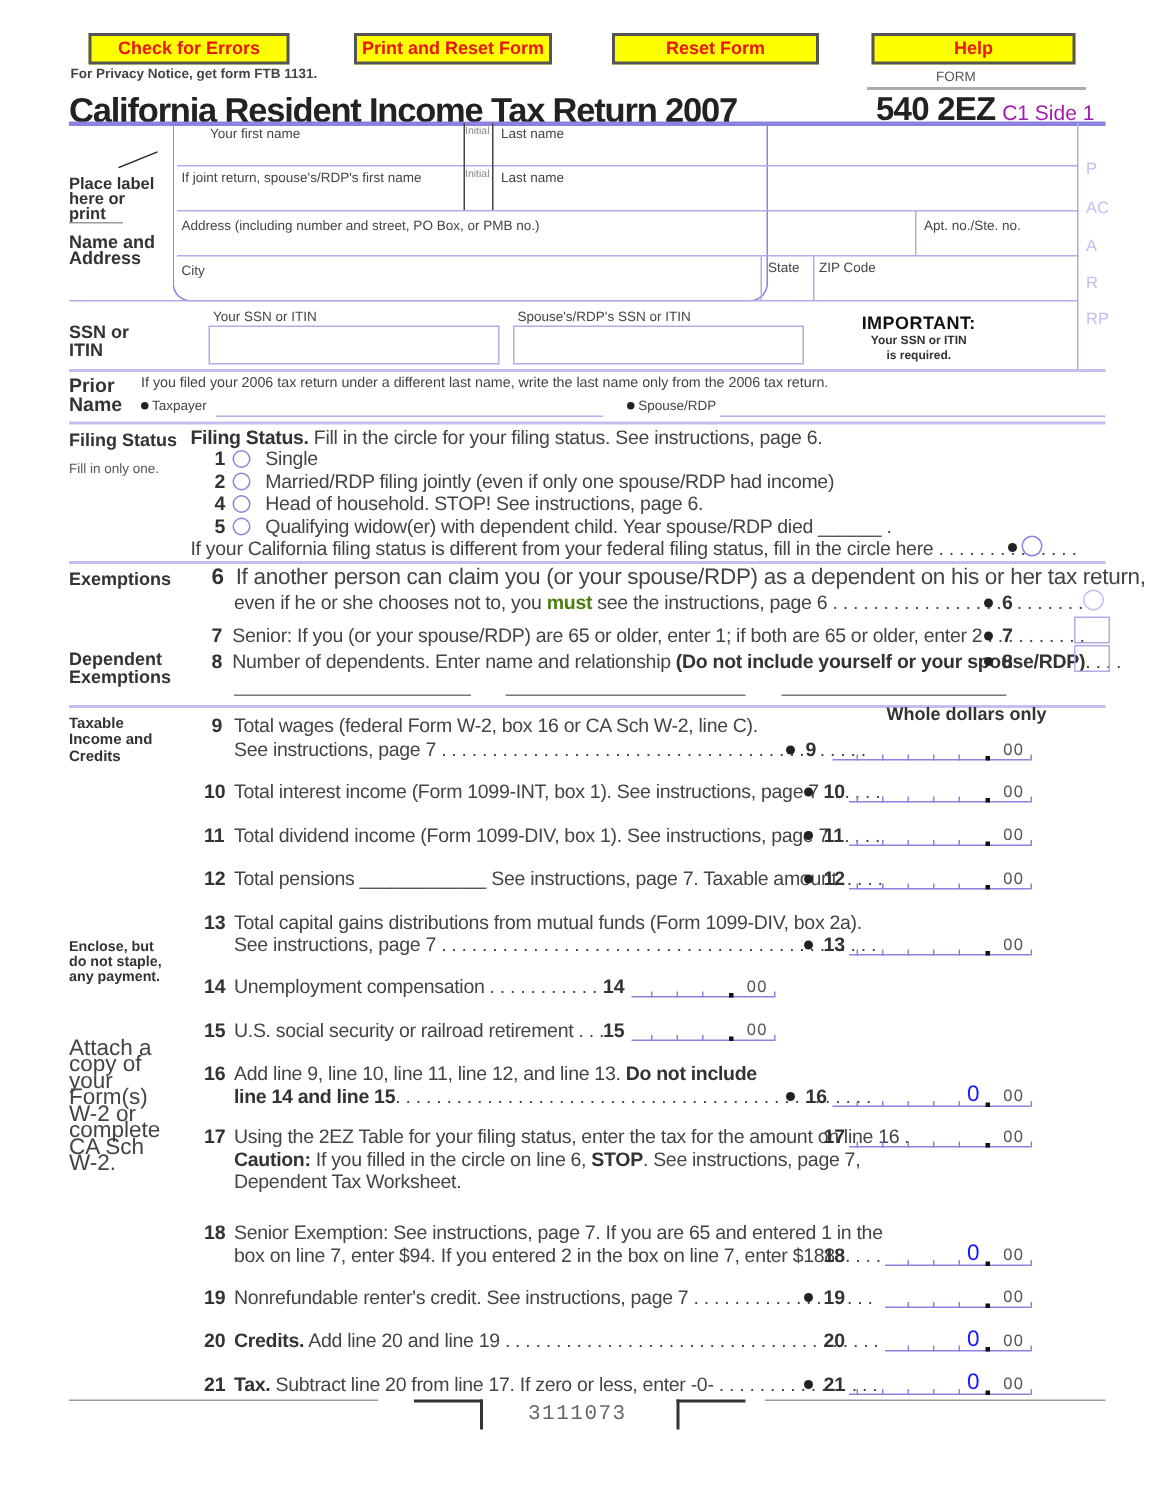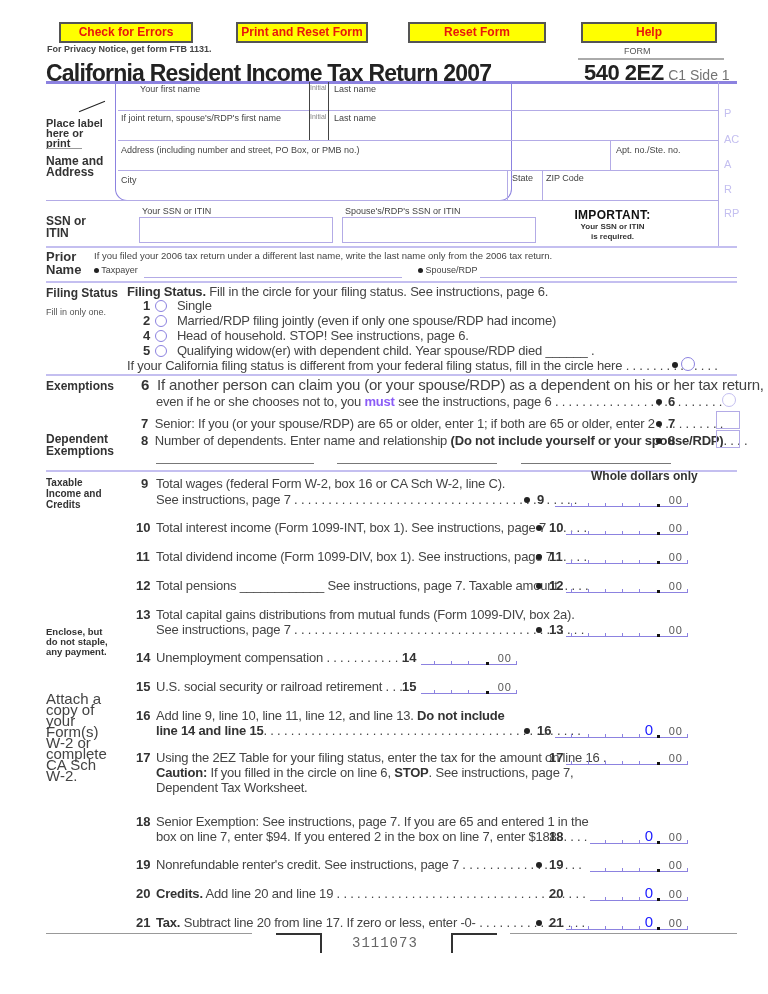--- a/index.html
+++ b/index.html
@@ -33,21 +33,21 @@
 <button class="btn" style="left:236px;width:128px;">Print and Reset Form</button>
 <button class="btn" style="left:408px;width:134px;">Reset Form</button>
 <button class="btn" style="left:581px;width:132px;">Help</button>
 
 <div class="abs narrow" style="left:47px;top:44px;font-size:9px;font-weight:bold;color:#444;">For Privacy Notice, get form FTB 1131.</div>
 <div class="abs" style="left:624px;top:46px;font-size:9px;color:#555;">FORM</div>
 <div class="hline" style="left:578px;top:58px;width:146px;border-top:2px solid #aaa;"></div>
 <div class="abs narrow" style="left:46px;top:60px;font-size:23px;font-weight:bold;color:#222;letter-spacing:-0.8px;">California Resident Income Tax Return 2007</div>
 <div class="abs" style="left:584px;top:60px;white-space:nowrap;">
   <span class="narrow" style="font-size:22px;font-weight:bold;color:#222;letter-spacing:-0.5px;">540 2EZ</span>
-  <span class="narrow" style="font-size:14px;color:#737373;">C1 Side 1</span>
+  <span class="narrow" style="font-size:14px;color:#a21caf;">C1 Side 1</span>
 </div>
 <div class="hline" style="left:46px;top:81px;width:691px;border-top:3px solid #8c82e0;"></div>
 
 <div class="abs" style="left:115px;top:82px;width:395px;height:118px;border:1.5px solid #8c82e0;border-top:none;border-radius:0 0 12px 12px;border-left-color:#8c82e0;"></div>
 <div class="abs" style="left:46px;top:118px;font-size:11px;font-weight:bold;color:#333;line-height:10px;width:60px;">Place label here or print</div>
 <div class="abs" style="left:78px;top:106px;width:28px;height:0;border-top:1px solid #222;transform:rotate(-22deg);"></div>
 <div class="abs" style="left:46px;top:148px;width:36px;border-top:1px solid #999;"></div>
 <div class="abs" style="left:46px;top:156px;font-size:12px;font-weight:bold;color:#333;line-height:11px;width:60px;">Name and Address</div>
 
 <div class="hline" style="left:118px;top:110px;width:601px;"></div>
@@ -161,21 +161,21 @@
 <span class="circ" style="left:681px;top:357px;width:14px;height:14px;"></span>
 <div class="hline" style="left:46px;top:374px;width:691px;border-top:2px solid #c4bff0;"></div>
 
 <div class="abs narrow secthead" style="left:46px;top:379px;font-size:12px;">Exemptions</div>
 <div class="abs narrow secthead" style="left:46px;top:433px;font-size:12px;line-height:12px;width:70px;">Dependent Exemptions</div>
 
 <div class="abs narrow txt" style="left:141px;top:376px;font-size:15px;">
   <b class="num">6</b>&nbsp; <span>If another person can claim you (or your spouse/RDP) as a dependent on his or her tax return,</span>
 </div>
 <div class="abs narrow txt" style="left:156px;top:394px;font-size:13px;">
-  <span>even if he or she chooses not to, you </span><b style="color:#8b5cf6;">must</b><span> see the instructions, page 6 . . . . . . . . . . . . . . . . . . . . . . . . .</span>
+  <span>even if he or she chooses not to, you </span><b style="color:#4d7c0f;">must</b><span> see the instructions, page 6 . . . . . . . . . . . . . . . . . . . . . . . . .</span>
 </div>
 <span class="dot abs" style="left:656px;top:399px;"></span>
 <span class="abs narrow num" style="left:668px;top:394px;font-size:13px;">6</span>
 <span class="circ" style="left:722px;top:393px;width:14px;height:14px;border-color:#c4bff0;"></span>
 
 <div class="abs narrow txt" style="left:141px;top:416px;font-size:13px;">
   <b class="num">7</b>&nbsp; <span>Senior: If you (or your spouse/RDP) are 65 or older, enter 1; if both are 65 or older, enter 2 . . . . . . . . . .</span>
 </div>
 <span class="dot abs" style="left:656px;top:421px;"></span>
 <span class="abs narrow num" style="left:668px;top:416px;font-size:13px;">7</span>

